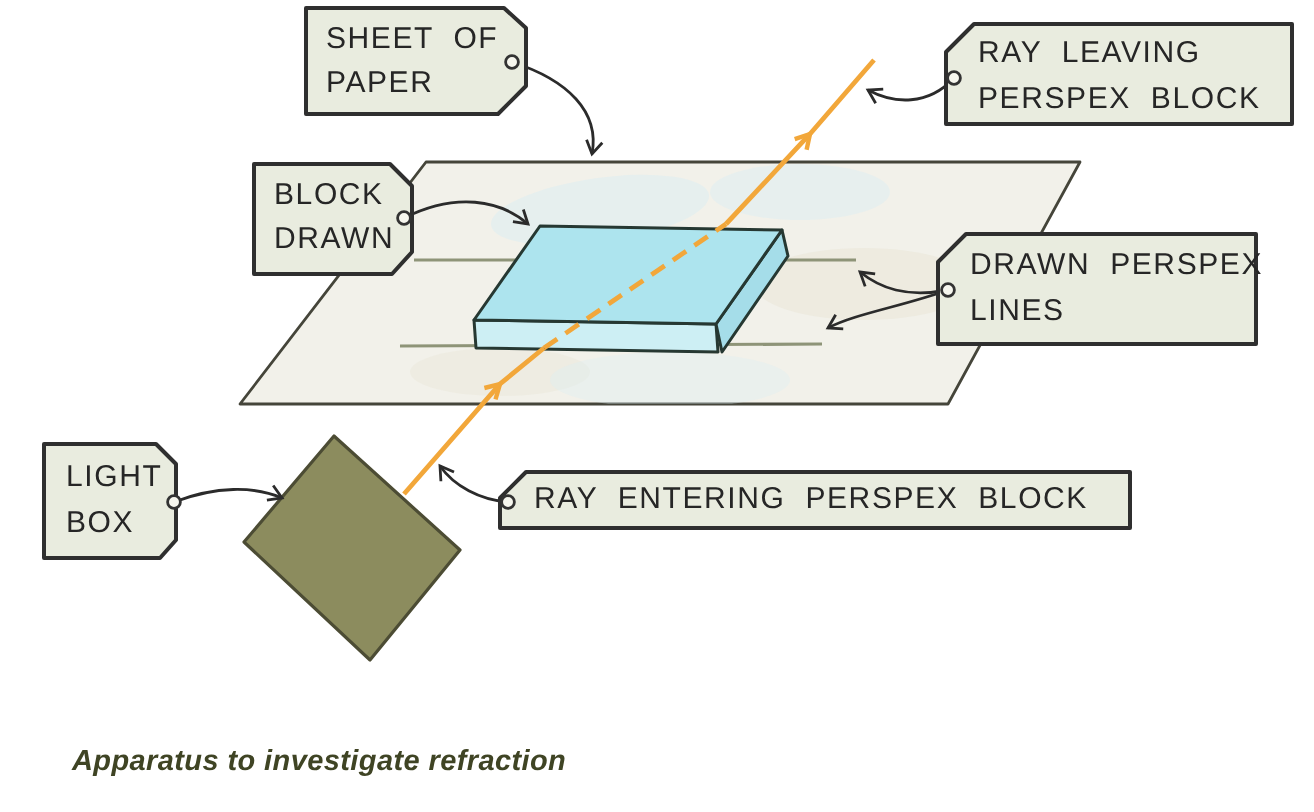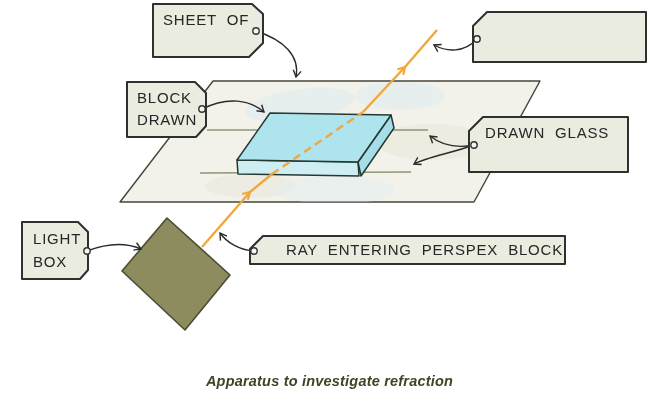--- a/index.html
+++ b/index.html
@@ -18,22 +18,22 @@
     letter-spacing:0.8px;
     word-spacing:5px;
     color:#262626;
     white-space:nowrap;
     z-index:3;
   }
   .tag-text span{display:block;}
   .caption{
     position:absolute;
     left:0;right:0;top:373px;
-    padding-left:2px;
-    text-align:center;
+    padding-left:36px;
+    text-align:left;
     font-size:14.5px;
     font-weight:bold;
     font-style:italic;
     letter-spacing:0.2px;
     z-index:3;
   }
   .connector{fill:none;stroke-width:1.4;}
   .tagshape{stroke-width:2;stroke-linejoin:round;}
   .tag-hole{stroke-width:1.4;}
 </style>
@@ -107,36 +107,42 @@
       <circle class="tag-hole" cx="202" cy="109" r="3.2" fill="#f6f6ee" stroke="#333333"></circle>
       <circle class="tag-hole" cx="477" cy="39" r="3.2" fill="#f6f6ee" stroke="#333333"></circle>
       <circle class="tag-hole" cx="474" cy="145" r="3.2" fill="#f6f6ee" stroke="#333333"></circle>
       <circle class="tag-hole" cx="87" cy="251" r="3.2" fill="#f6f6ee" stroke="#333333"></circle>
       <circle class="tag-hole" cx="254" cy="251" r="3.2" fill="#f6f6ee" stroke="#333333"></circle>
     </g>
   </svg>
 
   <div class="tag-text" style="left:163px;top:9px;">
     <span>SHEET OF</span>
+    <span>PAPER</span>
   </div>
 
   <div class="tag-text" style="left:137px;top:87px;">
     <span>BLOCK</span>
     <span>DRAWN</span>
   </div>
 
+  <div class="tag-text" style="left:489px;top:15px;line-height:23px;">
+    <span>RAY LEAVING</span>
+    <span>PERSPEX BLOCK</span>
+  </div>
 
   <div class="tag-text" style="left:485px;top:121px;line-height:23px;">
-    <span>DRAWN GLASS</span>
+    <span>DRAWN PERSPEX</span>
+    <span>LINES</span>
   </div>
 
   <div class="tag-text" style="left:33px;top:227px;line-height:23px;">
     <span>LIGHT</span>
     <span>BOX</span>
   </div>
 
-  <div class="tag-text" style="left:267px;top:242px;line-height:16px;margin-left:19px;">
+  <div class="tag-text" style="left:267px;top:242px;line-height:16px;">
     <span>RAY ENTERING PERSPEX BLOCK</span>
   </div>
 
   <div class="caption" style="color: rgb(63, 68, 36);">Apparatus to investigate refraction</div>
 
 </div>
 
 </body></html>

